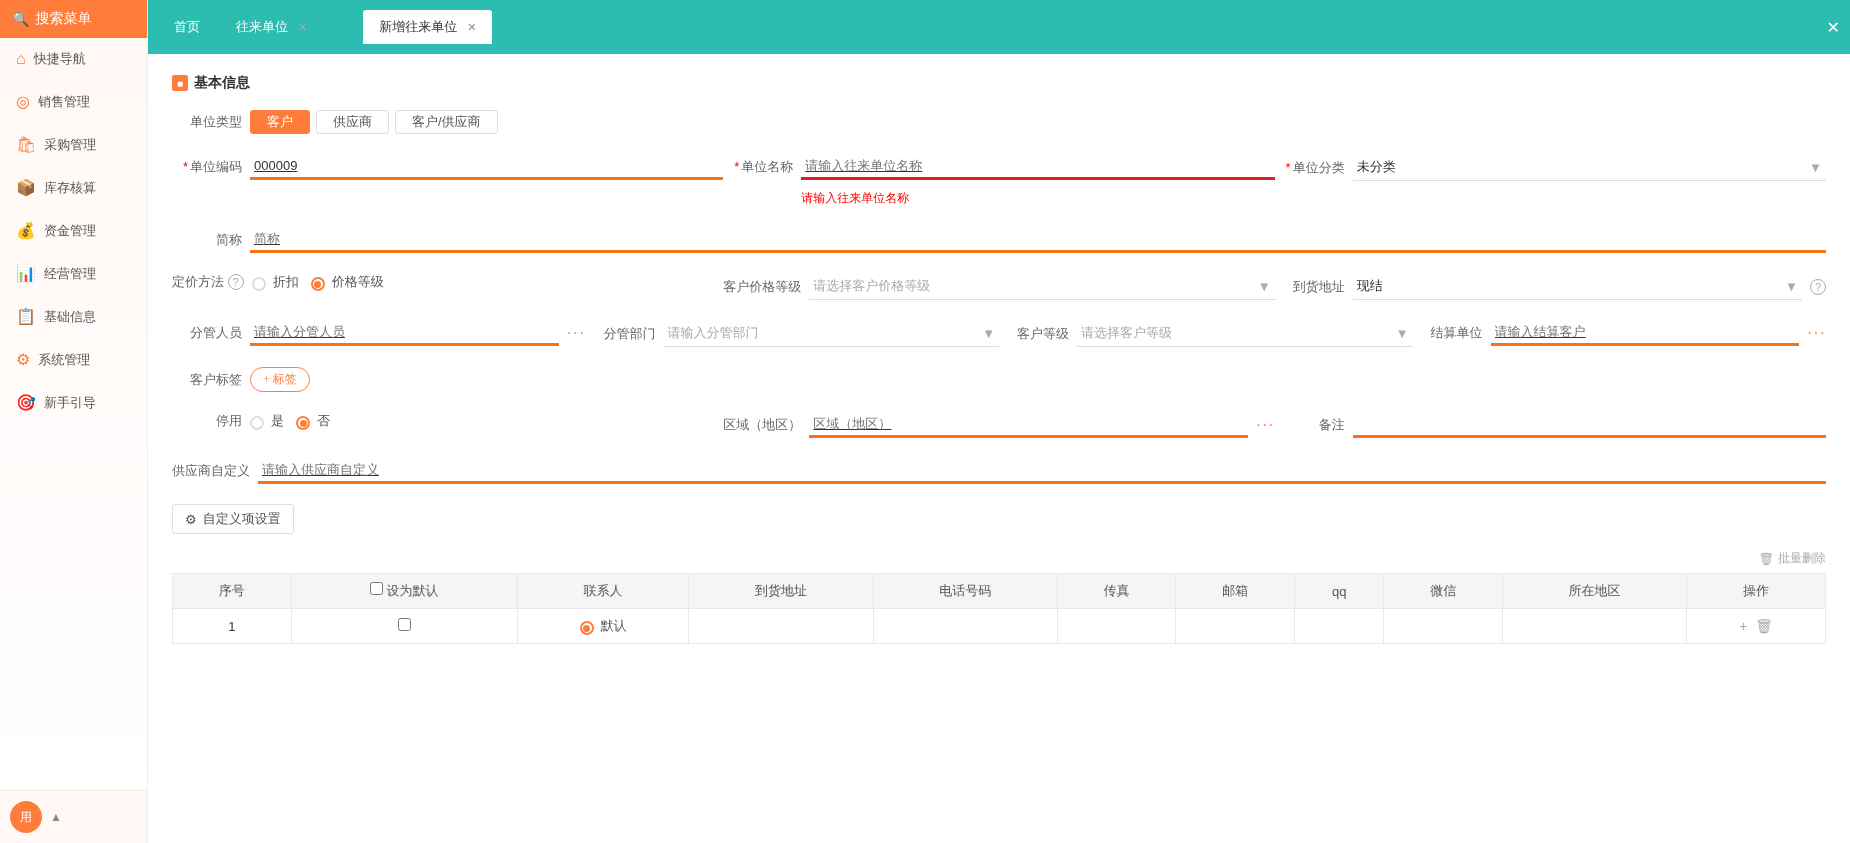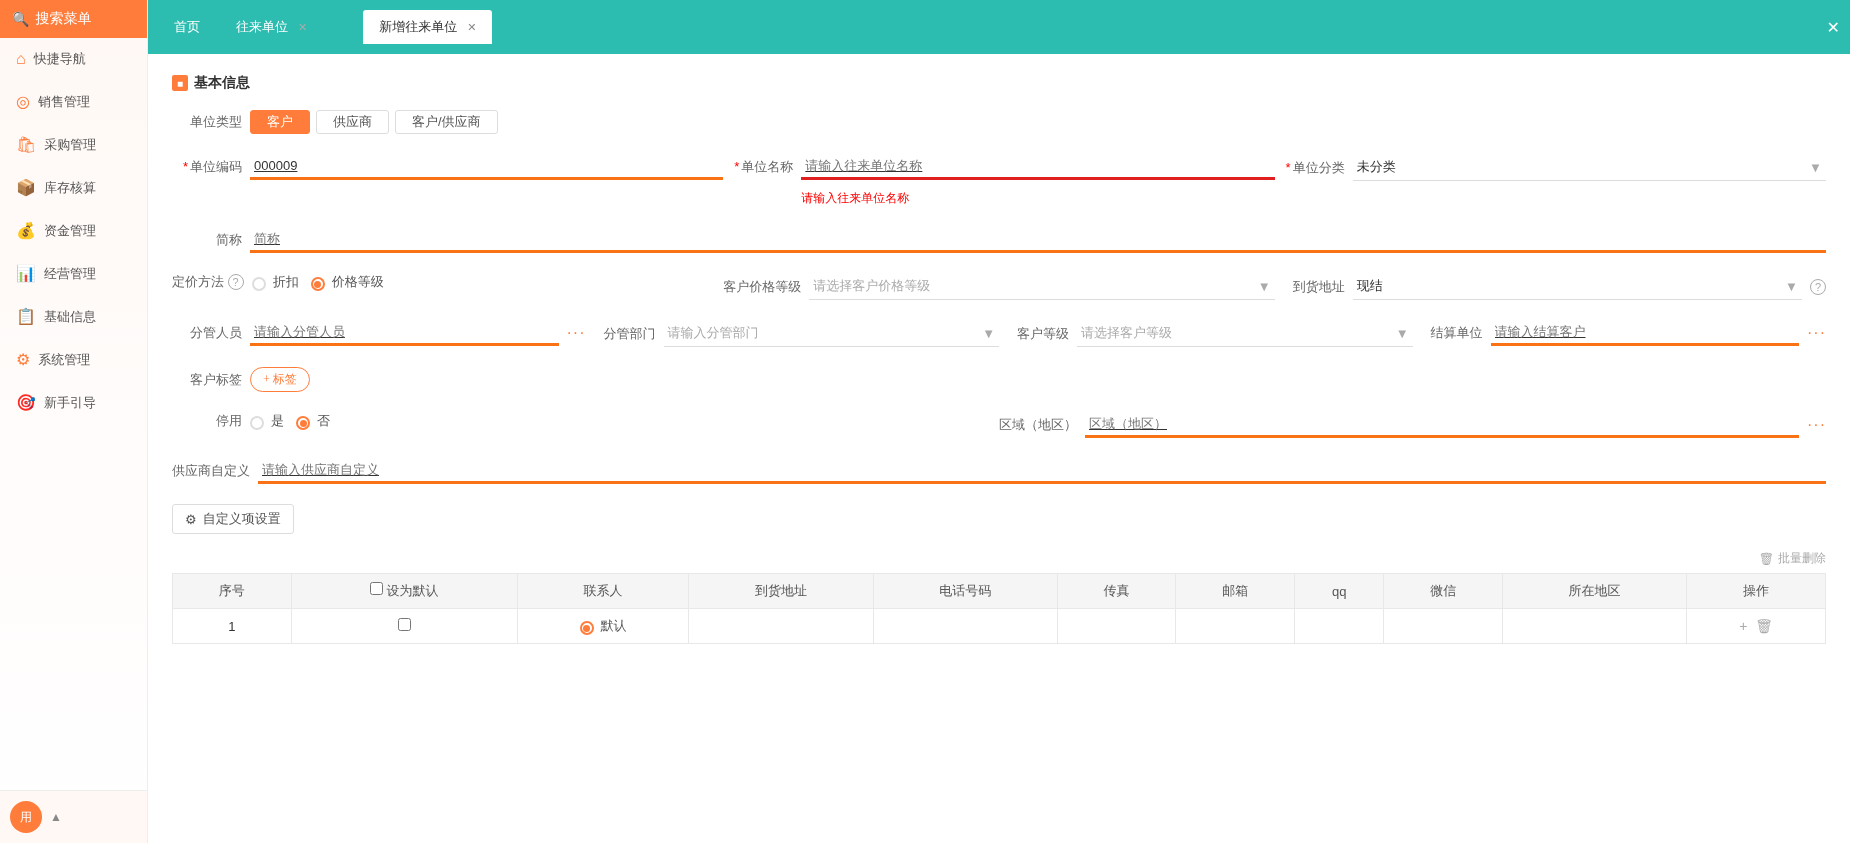--- a/index.html
+++ b/index.html
@@ -542,20 +542,24 @@
           <div class="radio-item">
             <div class="radio-circle checked"></div>
             <span>否</span>
           </div>
         </div>
       </div>
       <div class="form-field">
         <span class="form-label">区域（地区）</span>
         <input class="form-input" type="text" placeholder="区域（地区）" style="">
         <span class="dots-btn">···</span>
+      </div>
+      <div class="form-field">
+        <span class="form-label">备注</span>
+        <input class="form-input" type="text" style="">
       </div>
     </div>
 
     <div class="form-row">
       <div class="form-field wide">
         <span class="form-label">供应商自定义</span>
         <input class="form-input" type="text" placeholder="请输入供应商自定义" style="">
       </div>
     </div>
 

